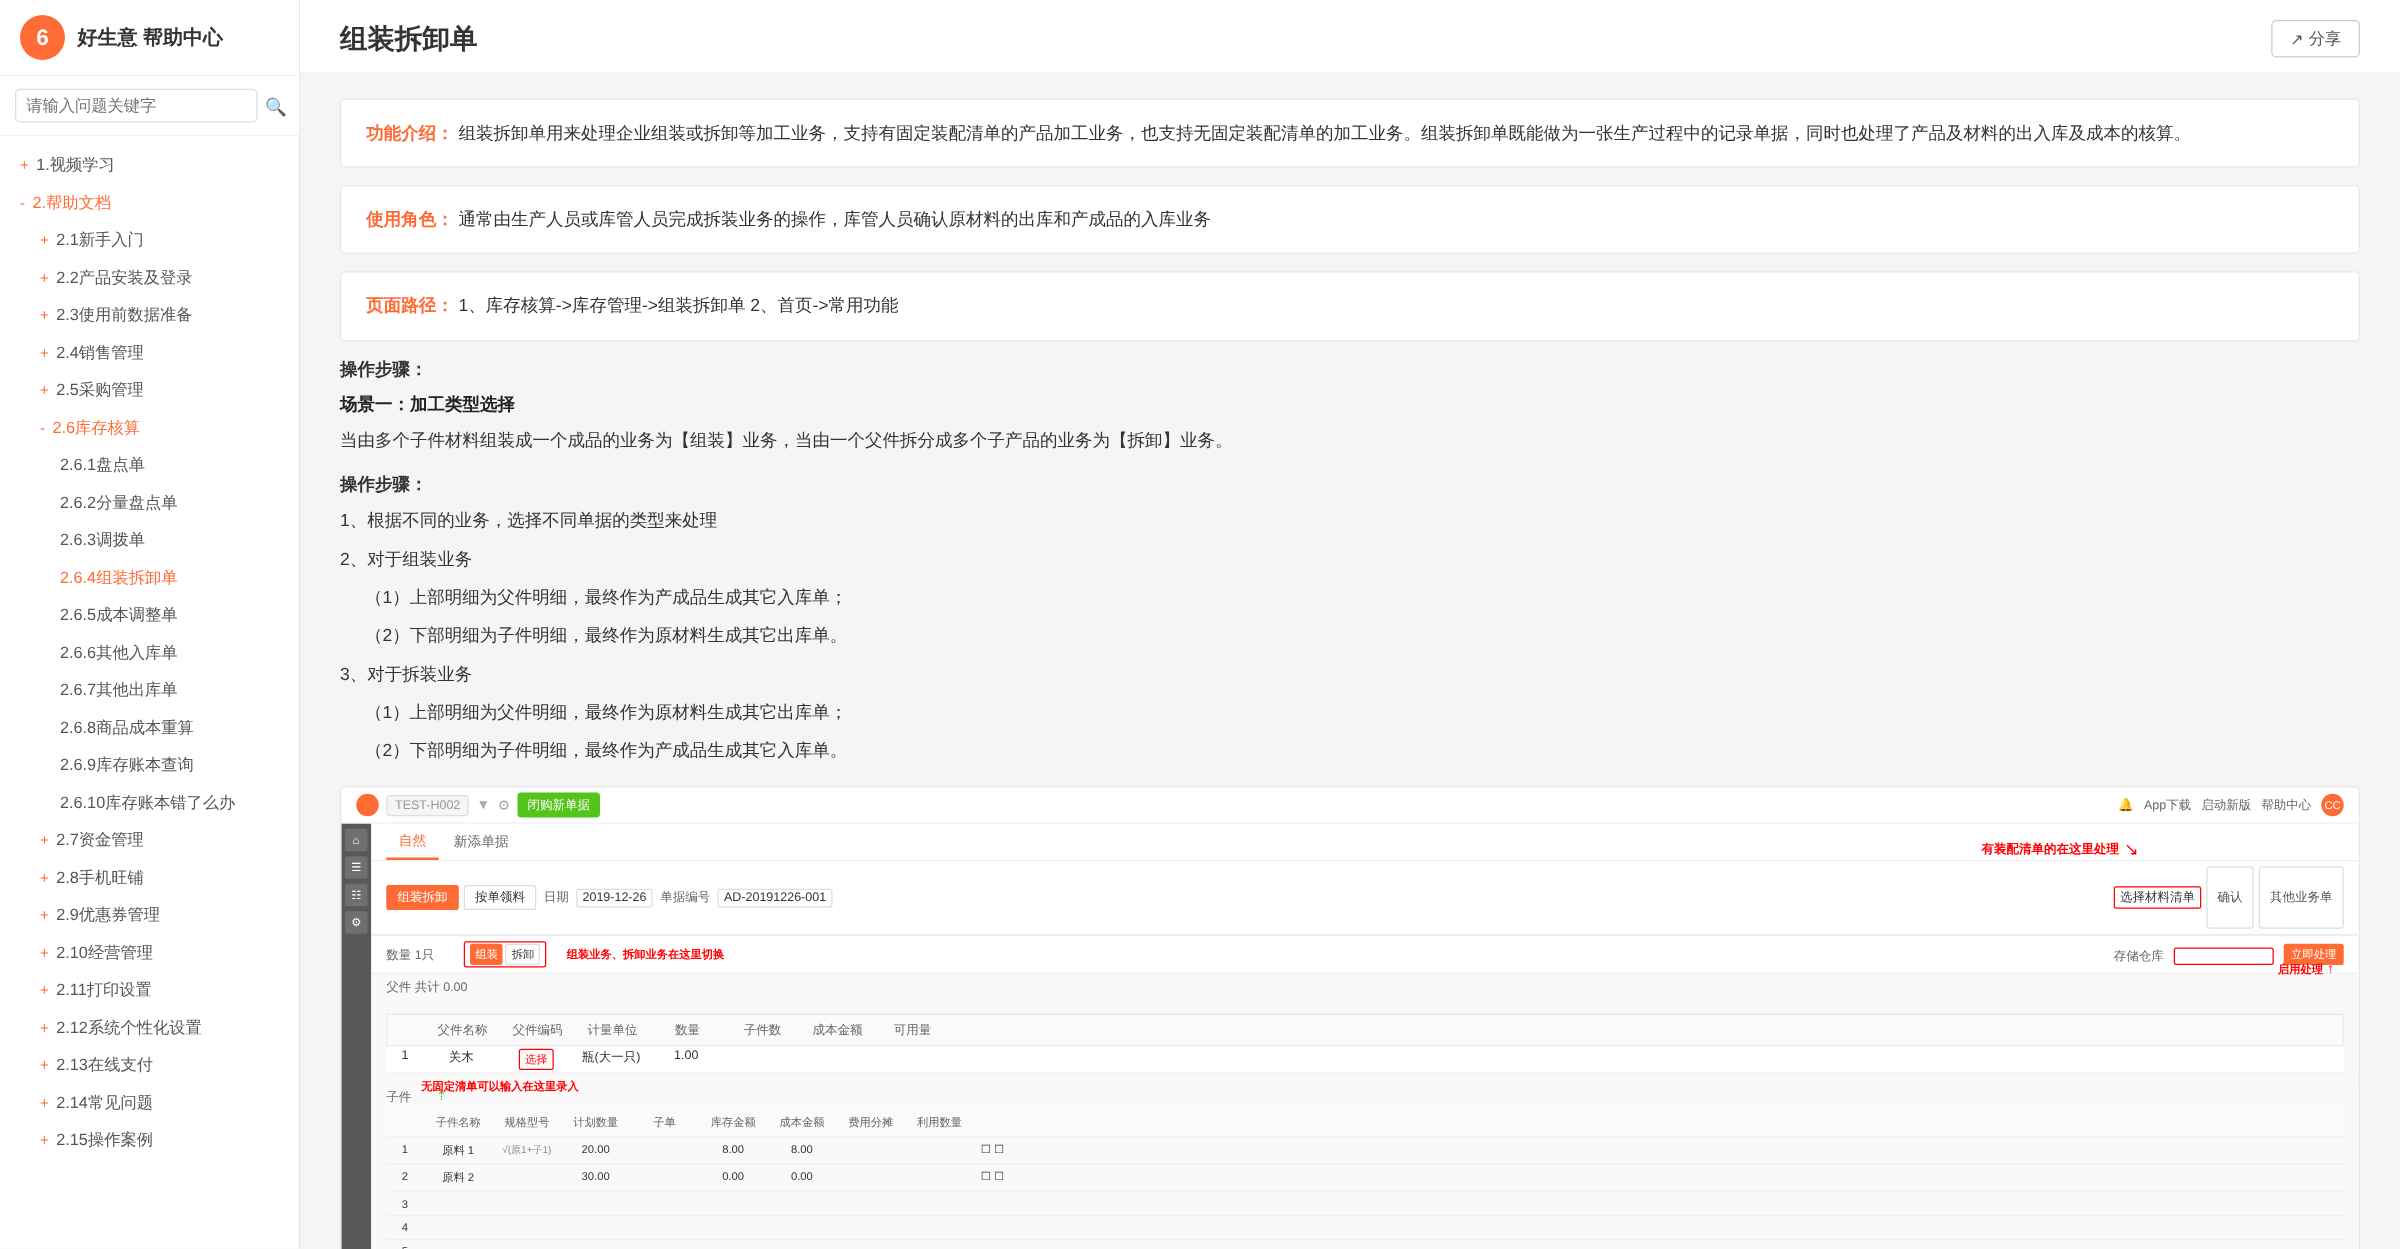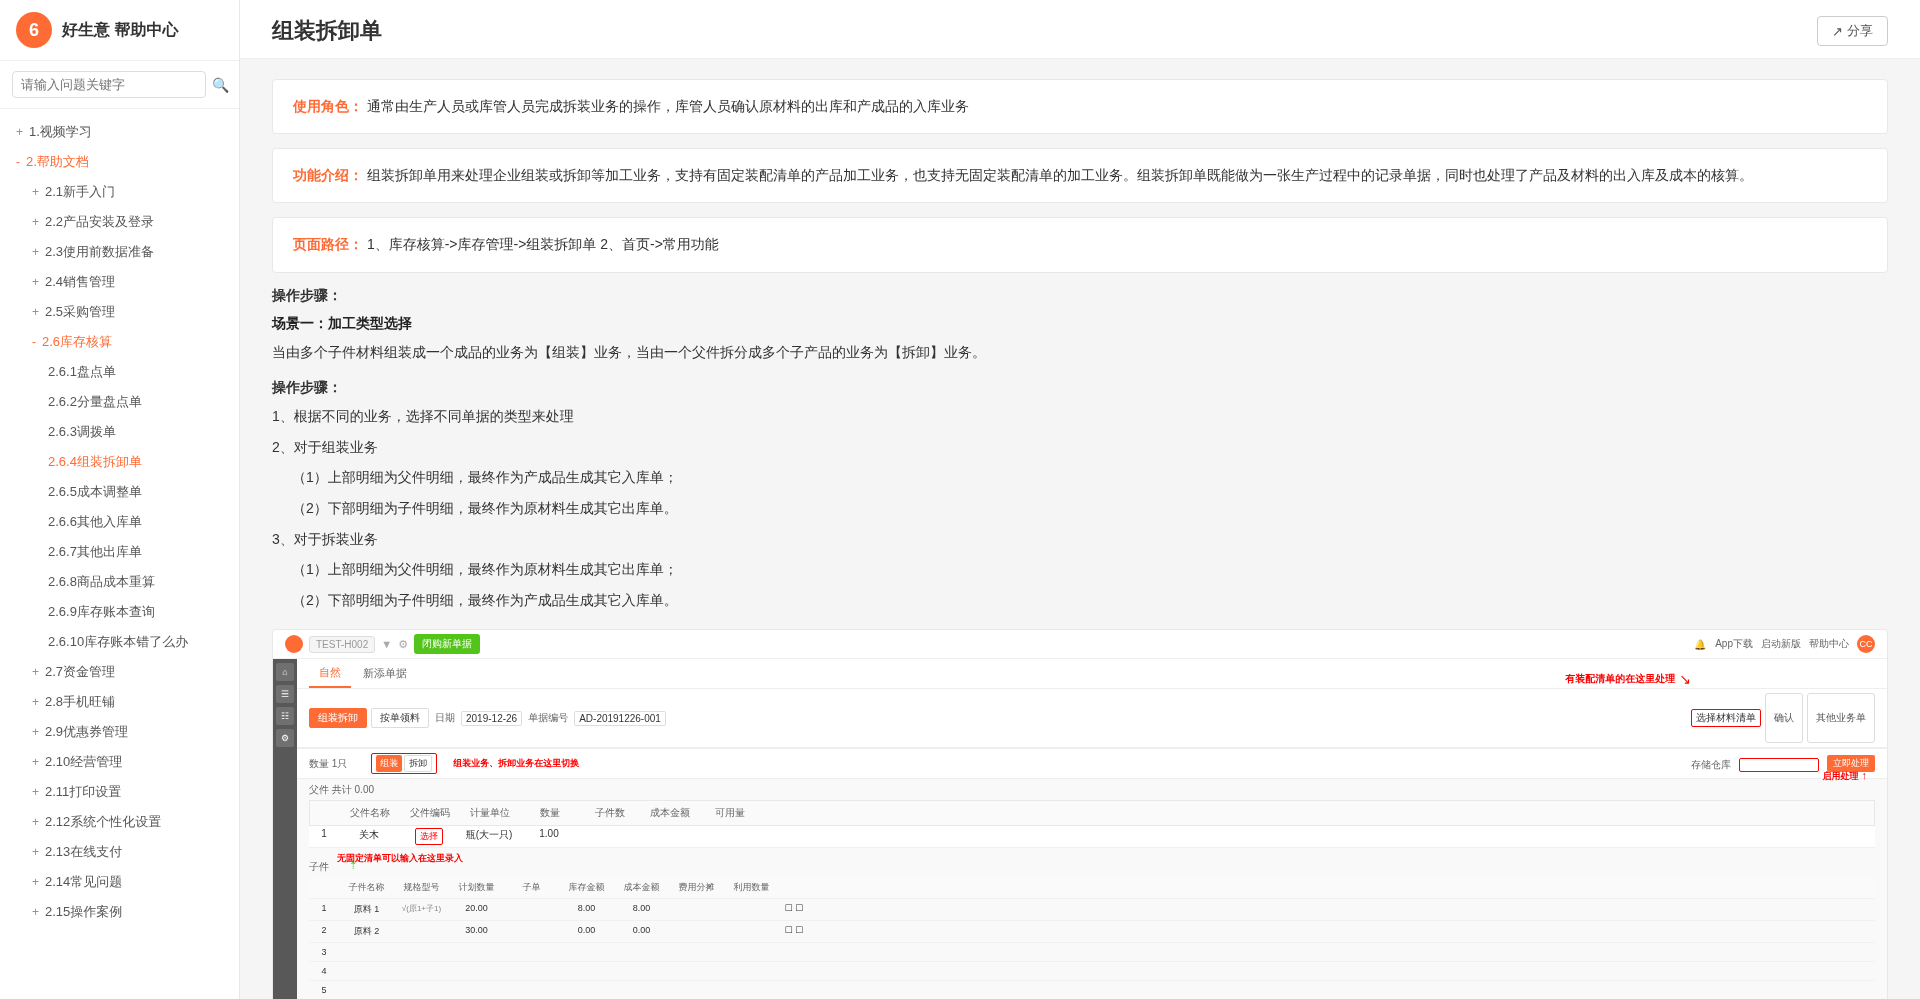--- a/index.html
+++ b/index.html
@@ -277,27 +277,27 @@
     <h1 class="page-title">组装拆卸单</h1>
     <button class="share-btn">
       <span>↗</span>
       <span>分享</span>
     </button>
   </div>
 
   <div class="content-body">
 
     <div class="info-block">
+      <span class="highlight-orange">功能介绍：</span>
+      <span>组装拆卸单用来处理企业组装或拆卸等加工业务，支持有固定装配清单的产品加工业务，也支持无固定装配清单的加工业务。组装拆卸单既能做为一张生产过程中的记录单据，同时也处理了产品及材料的出入库及成本的核算。</span>
+    </div>
+
+    <div class="info-block">
       <span class="highlight-orange">使用角色：</span>
       <span>通常由生产人员或库管人员完成拆装业务的操作，库管人员确认原材料的出库和产成品的入库业务</span>
-    </div>
-
-    <div class="info-block">
-      <span class="highlight-orange">功能介绍：</span>
-      <span>组装拆卸单用来处理企业组装或拆卸等加工业务，支持有固定装配清单的产品加工业务，也支持无固定装配清单的加工业务。组装拆卸单既能做为一张生产过程中的记录单据，同时也处理了产品及材料的出入库及成本的核算。</span>
     </div>
 
     <div class="info-block">
       <span class="highlight-orange">页面路径：</span>
       <span>1、库存核算-&gt;库存管理-&gt;组装拆卸单 2、首页-&gt;常用功能</span>
     </div>
 
     <div class="steps-section">
       <div class="step-label">操作步骤：</div>
 
@@ -367,21 +367,21 @@
                   <span class="mini-field-input">AD-20191226-001</span>
                   <div style="margin-left:auto;display:flex;gap:4px;align-items:center;">
                     <div style="border:1.5px solid #f00;border-radius:2px;padding:1px 4px;">
                       <span style="font-size:10px;color:#333;">选择材料清单</span>
                     </div>
                     <button class="light-btn">确认</button>
                     <button class="light-btn">其他业务单</button>
                   </div>
                 </div>
 
-                <div style="position:absolute;top:-18px;right:196px;display:flex;align-items:center;gap:4px;">
+                <div style="position:absolute;top:-18px;right:176px;display:flex;align-items:center;gap:4px;">
                   <span class="ann-label">有装配清单的在这里处理</span>
                   <span style="color:#f00;font-size:14px;">↘</span>
                 </div>
               </div>
 
               <div style="background:#fff;padding:4px 12px;border-bottom:1px solid #eee;display:flex;align-items:center;gap:16px;position:relative;">
                 <span style="font-size:10px;color:#666;">数量 1只</span>
                 <div style="border:1.5px solid #f00;border-radius:2px;padding:1px 4px;margin-left:8px;">
                   <div style="display:flex;gap:2px;">
                     <button style="background:#ff6b35;color:#fff;border:none;border-radius:2px;font-size:9px;padding:1px 4px;cursor:pointer;">组装</button>
@@ -397,21 +397,21 @@
                   <button style="background:#ff6b35;color:#fff;border:none;border-radius:2px;font-size:9px;padding:2px 6px;cursor:pointer;">立即处理</button>
                 </div>
 
                 <div style="position:absolute;right:20px;top:20px;">
                   <span class="ann-label" style="color:#f00;font-size:9px;">启用处理</span>
                   <span style="color:#f00;">↑</span>
                 </div>
               </div>
 
               <div style="background:#f9f9f9;padding:4px 12px;">
-                <div style="font-size:10px;color:#666;margin-bottom:3px;">父件 共计 0.00</div>
+                <div style="font-size:10px;color:#666;margin-bottom:14px;">父件 共计 0.00</div>
                 <div class="mini-table-header">
                   <div class="mini-table-cell"></div>
                   <div class="mini-table-cell">父件名称</div>
                   <div class="mini-table-cell">父件编码</div>
                   <div class="mini-table-cell">计量单位</div>
                   <div class="mini-table-cell">数量</div>
                   <div class="mini-table-cell">子件数</div>
                   <div class="mini-table-cell">成本金额</div>
                   <div class="mini-table-cell">可用量</div>
                 </div>

